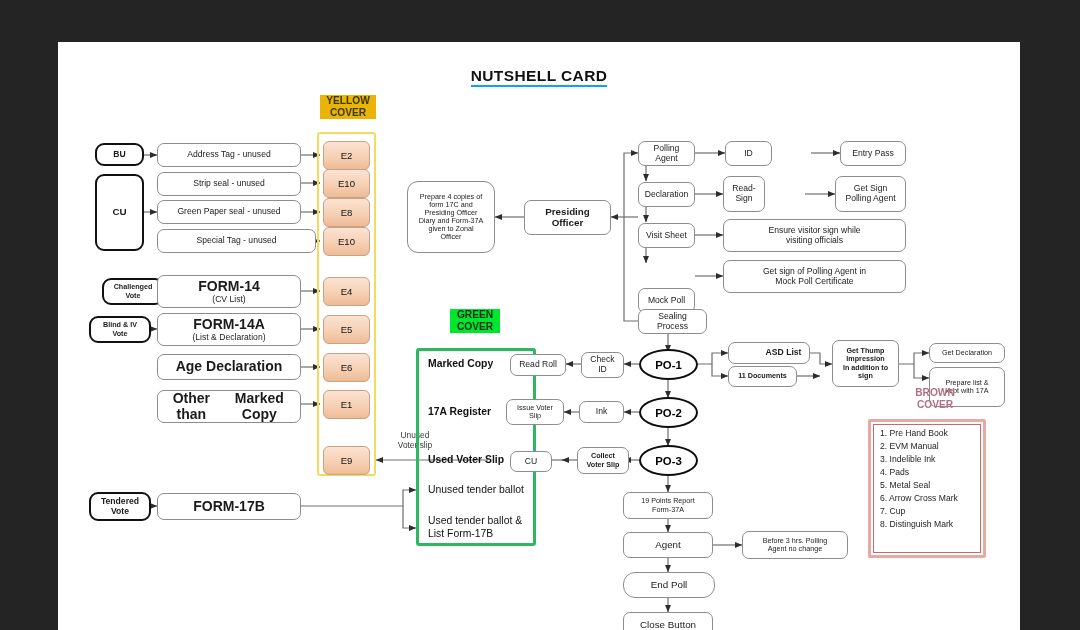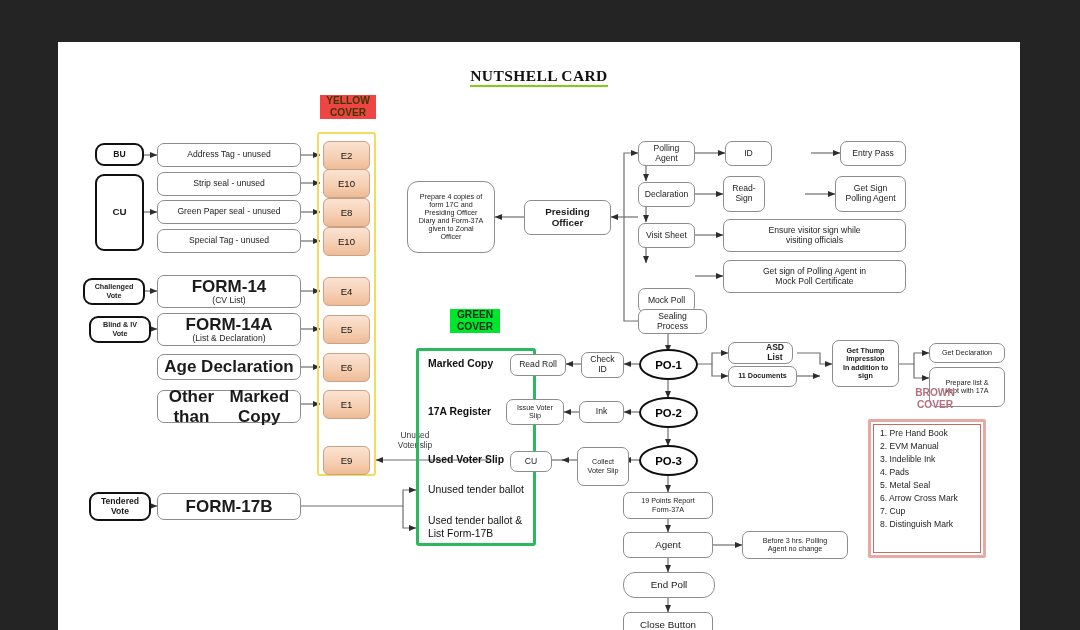--- a/index.html
+++ b/index.html
@@ -20,21 +20,21 @@
     position:absolute;box-sizing:border-box;
     display:flex;align-items:center;justify-content:center;text-align:center;
     background:#fff;border:1px solid #8d8d8d;border-radius:7px;
     color:#1b1b1b;line-height:1.12;padding:1px 3px;
   }
   .thick{border:2.5px solid #111;border-radius:9px;font-weight:bold;}
   .bold{font-weight:bold;}
   .tiny{font-size:7.2px;}
   .sm{font-size:8.6px;}
   .md{font-size:9.8px;}
-  .lg{font-size:17px;}
+  .lg{font-size:14px;}
 
   
   .ebox{
     position:absolute;box-sizing:border-box;width:47px;height:29px;
     display:flex;align-items:center;justify-content:center;
     border:1px solid #c9a184;border-radius:6px;
     background:linear-gradient(180deg,#fbe3d2 0%,#f6d0b4 55%,#eebb96 100%);
     font-size:9.6px;color:#141414;
   }
   
@@ -45,29 +45,29 @@
     font-weight:bold;font-size:11.4px;color:#000;
   }
   
   .frame{position:absolute;box-sizing:border-box;background:transparent;}
   #yellow-frame{border:2.5px solid #f2dc5e;border-radius:3px;}
   #green-frame{border:3px solid #2bb85f;border-radius:3px;}
   #brown-frame{border:3px solid #e8a9a2;border-radius:2px;}
   #brown-frame-inner{position:absolute;inset:2px;border:1px solid #c46b63;}
 
   .cover-tag{position:absolute;font-weight:bold;font-size:10.2px;line-height:1.18;text-align:center;}
-  #yellow-tag{background:#ef4444;color:#3a3a00;padding:0 1px;}
+  #yellow-tag{background:#eab308;color:#3a3a00;padding:0 1px;}
   #green-tag{background:#00e62e;color:#0b2d0b;padding:0 1px;}
   #brown-tag{color:#b4707f;}
 
   #title{
     position:absolute;left:0;top:25px;width:962px;text-align:center;
     font-size:15.5px;font-weight:bold;letter-spacing:.4px;color:#111;
   }
-  #title span{border-bottom:2px solid #84cc16;padding-bottom:1px;font-family:Liberation Serif, serif;}
+  #title span{border-bottom:2px solid #0ea5e9;padding-bottom:1px;}
 
   .free-label{position:absolute;font-size:8.4px;color:#3a3a3a;line-height:1.18;text-align:center;}
 
   
   #brown-list{
     position:absolute;box-sizing:border-box;
     font-size:8.6px;color:#1d1d1d;line-height:1.0;
   }
   #brown-list div{margin-bottom:4.4px;white-space:nowrap;}
 
@@ -173,21 +173,21 @@
       <div>YELLOW</div>
       <div>COVER</div>
     </div>
 
     <div class="node thick sm" style="left:37px;top:101px;width:49px;height:23px;">
       <span>BU</span>
     </div>
     <div class="node thick md" style="left:37px;top:132px;width:49px;height:77px;">
       <span>CU</span>
     </div>
-    <div class="node thick tiny" style="left:25px;top:236px;width:62px;height:27px;flex-direction:column;">
+    <div class="node thick tiny" style="left:44px;top:236px;width:62px;height:27px;flex-direction:column;">
       <span>Challenged</span>
       <span>Vote</span>
     </div>
     <div class="node thick tiny" style="left:31px;top:274px;width:62px;height:27px;flex-direction:column;">
       <span>Blind &amp; IV</span>
       <span>Vote</span>
     </div>
     <div class="node thick sm" style="left:31px;top:450px;width:62px;height:29px;flex-direction:column;">
       <span>Tendered</span>
       <span>Vote</span>
@@ -195,21 +195,21 @@
 
     <div class="node sm" style="left:99px;top:101px;width:144px;height:24px;">
       <span>Address Tag - unused</span>
     </div>
     <div class="node sm" style="left:99px;top:130px;width:144px;height:24px;">
       <span>Strip seal - unused</span>
     </div>
     <div class="node sm" style="left:99px;top:158px;width:144px;height:24px;">
       <span>Green Paper seal - unused</span>
     </div>
-    <div class="node sm" style="left:99px;top:187px;width:144px;height:24px;">
+    <div class="node sm" style="left:99px;top:187px;width:159px;height:24px;">
       <span>Special Tag - unused</span>
     </div>
 
     <div class="node" style="left:99px;top:233px;width:144px;height:33px;flex-direction:column;">
       <span class="lg bold">FORM-14</span>
       <span class="sm">(CV List)</span>
     </div>
     <div class="node" style="left:99px;top:271px;width:144px;height:33px;flex-direction:column;">
       <span class="lg bold">FORM-14A</span>
       <span class="sm">(List &amp; Declaration)</span>
@@ -346,21 +346,21 @@
       <span>PO-3</span>
     </div>
 
     <div class="node sm" style="left:523px;top:310px;width:43px;height:26px;flex-direction:column;">
       <span>Check</span>
       <span>ID</span>
     </div>
     <div class="node sm" style="left:452px;top:312px;width:56px;height:22px;">
       <span>Read Roll</span>
     </div>
-    <div class="node sm bold" style="left:670px;top:300px;width:65px;height:22px;padding-left:32px;">
+    <div class="node sm bold" style="left:670px;top:300px;width:82px;height:22px;padding-left:32px;">
       <span>ASD List</span>
     </div>
     <div class="node tiny bold" style="left:670px;top:324px;width:69px;height:21px;">
       <span>11 Documents</span>
     </div>
     <div class="node tiny bold" style="left:774px;top:298px;width:67px;height:47px;flex-direction:column;">
       <span>Get Thump</span>
       <span>Impression</span>
       <span>In addition to</span>
       <span>sign</span>
@@ -374,21 +374,21 @@
     </div>
 
     <div class="node sm" style="left:521px;top:359px;width:45px;height:22px;">
       <span>Ink</span>
     </div>
     <div class="node tiny" style="left:448px;top:357px;width:58px;height:26px;flex-direction:column;">
       <span>Issue Voter</span>
       <span>Slip</span>
     </div>
 
-    <div class="node tiny" style="left:519px;top:405px;width:52px;height:39px;flex-direction:column;">
+    <div class="node tiny" style="left:519px;top:405px;width:52px;height:27px;flex-direction:column;font-weight:bold;">
       <span>Collect</span>
       <span>Voter Slip</span>
     </div>
     <div class="node sm" style="left:452px;top:409px;width:42px;height:21px;">
       <span>CU</span>
     </div>
 
     <div class="node tiny" style="left:565px;top:450px;width:90px;height:27px;flex-direction:column;">
       <span>19 Points Report</span>
       <span>Form-37A</span>

